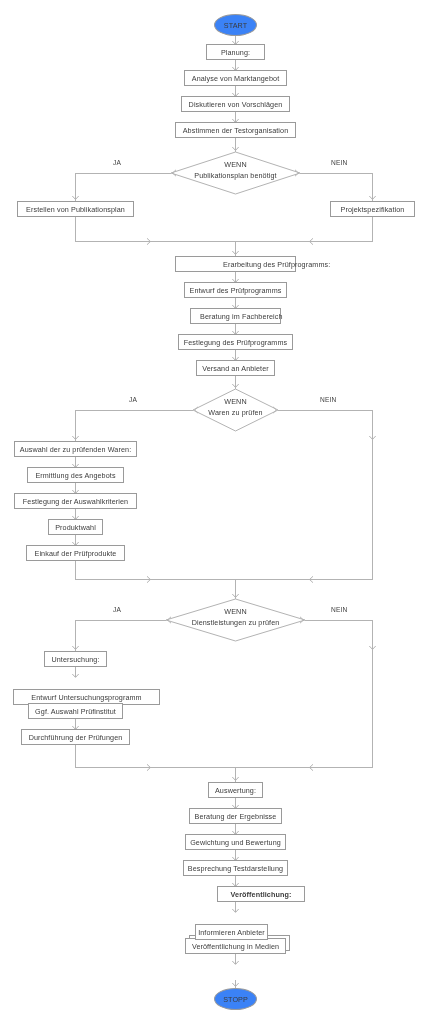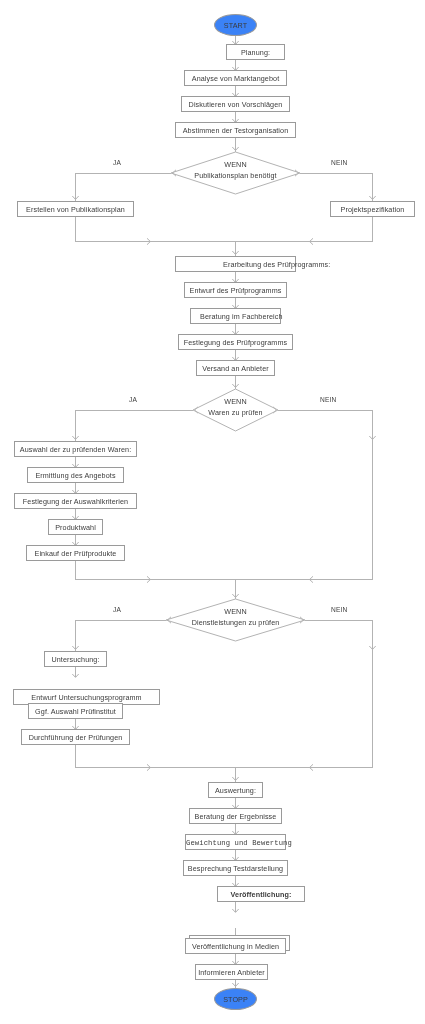--- a/index.html
+++ b/index.html
@@ -196,21 +196,21 @@
       <use href="#chev-d" x="235.5" y="938"></use>
       <use href="#chev-d" x="235.5" y="964"></use>
       <use href="#chev-d" x="235.5" y="986"></use>
     </g>
   </svg>
 
   <div class="node-terminal" style="left:214px; top:14px; width:43px; height:22px;">
     <span>START</span>
   </div>
 
-  <div class="node-box" style="left:206px; top:44px; width:59px;margin-left:20px;">
+  <div class="node-box" style="left:206px; top:44px; width:59px;">
     <span>Planung:</span>
   </div>
   <div class="node-box" style="left:184px; top:70px; width:103px;">
     <span>Analyse von Marktangebot</span>
   </div>
   <div class="node-box" style="left:181px; top:96px; width:109px;">
     <span>Diskutieren von Vorschlägen</span>
   </div>
   <div class="node-box" style="left:175px; top:122px; width:121px;">
     <span>Abstimmen der Testorganisation</span>
@@ -288,37 +288,37 @@
   <div class="node-box" style="left:21px; top:729px; width:109px;">
     <span>Durchführung der Prüfungen</span>
   </div>
 
   <div class="node-box" style="left:208px; top:782px; width:55px;">
     <span>Auswertung:</span>
   </div>
   <div class="node-box" style="left:189px; top:808px; width:93px;">
     <span>Beratung der Ergebnisse</span>
   </div>
-  <div class="node-box" style="left:185px; top:834px; width:101px;font-family:Liberation Mono, monospace;">
+  <div class="node-box" style="left:185px; top:834px; width:101px;">
     <span>Gewichtung und Bewertung</span>
   </div>
   <div class="node-box" style="left:183px; top:860px; width:105px;">
     <span>Besprechung Testdarstellung</span>
   </div>
 
   <div class="node-box" style="left:217px; top:886px; width:88px;font-weight:bold;">
     <span>Veröffentlichung:</span>
   </div>
   <div class="node-box" style="left:189px; top:912px; width:101px;margin-top:23px;">
     <span>Redaktionelle Aufbereitung</span>
   </div>
   <div class="node-box" style="left:185px; top:938px; width:101px;">
     <span>Veröffentlichung in Medien</span>
   </div>
-  <div class="node-box" style="left:195px; top:964px; width:73px;">
+  <div class="node-box" style="left:195px; top:924px; width:73px;">
     <span>Informieren Anbieter</span>
   </div>
 
   <div class="node-terminal" style="left:214px; top:988px; width:43px; height:22px;">
     <span>STOPP</span>
   </div>
 
 </div>
 
 </body></html>

